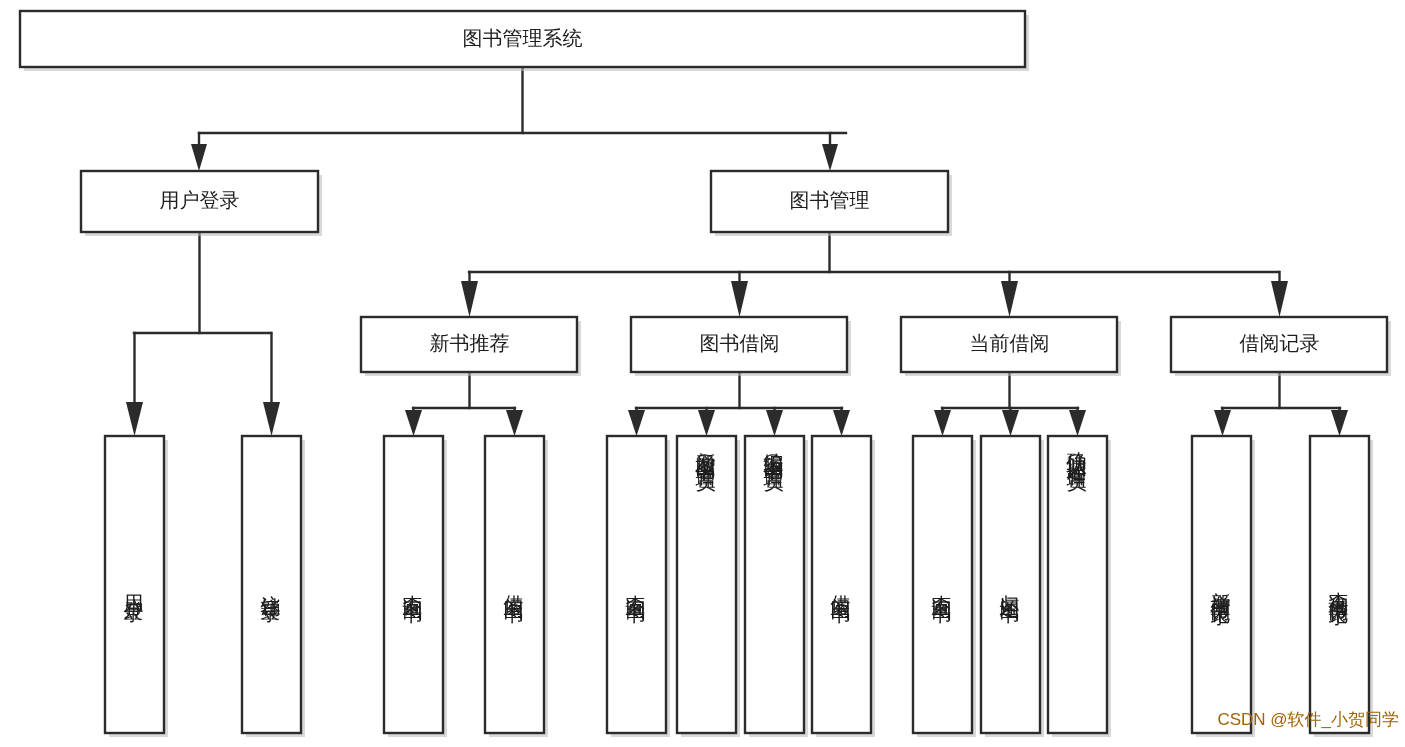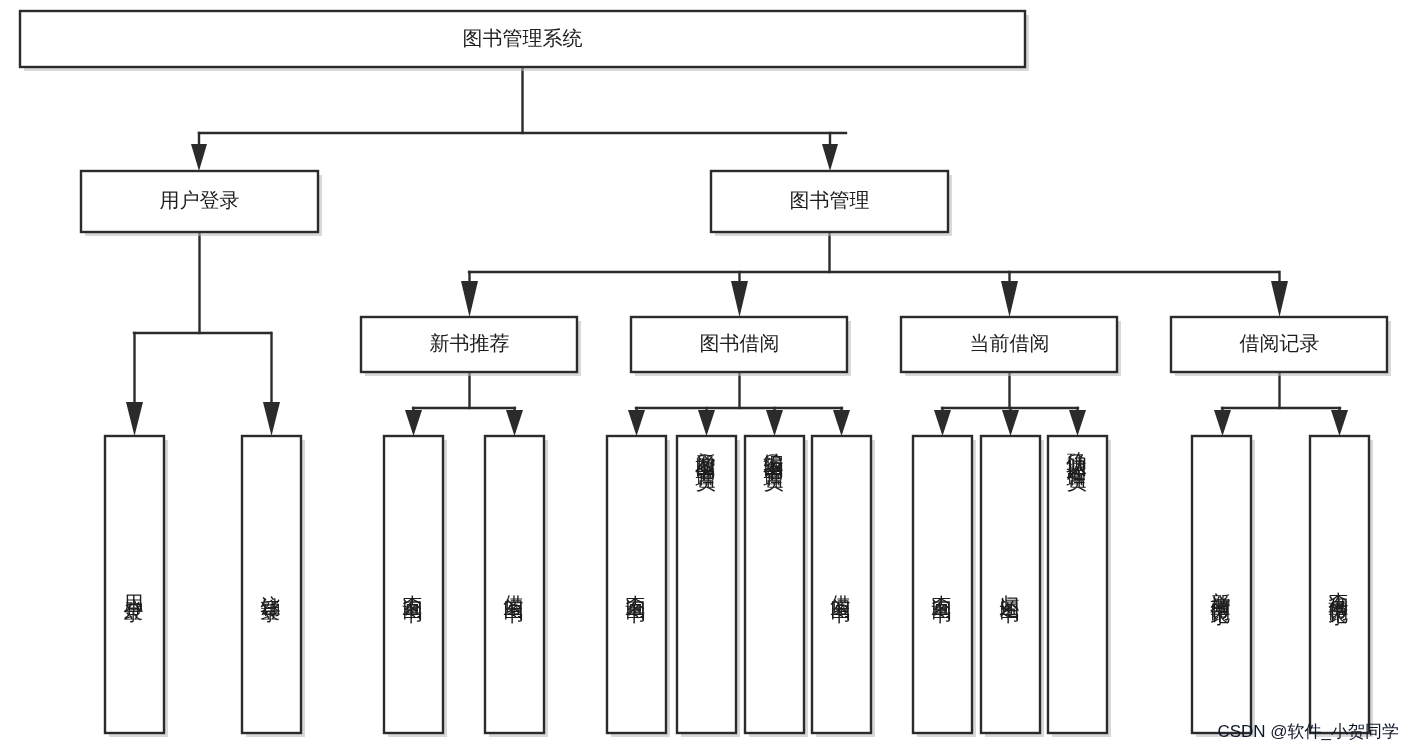--- a/index.html
+++ b/index.html
@@ -63,24 +63,24 @@
     white-space: nowrap;
     text-align: center;
     display: flex;
     align-items: center;
     justify-content: center;
     pointer-events: none;
   }
   .watermark {
     position: absolute;
     right: 6px;
-    bottom: 4px;
+    bottom: 16px;
     font-family: "Liberation Sans", "DejaVu Sans", sans-serif;
     font-size: 17px;
-    color: #0f172a;
+    color: #a16207;
     white-space: nowrap;
   }
 </style>
 </head>
 <body>
 
 <div id="diagram-root">
 
   <svg id="flow" viewBox="0 0 1405 747">
 

